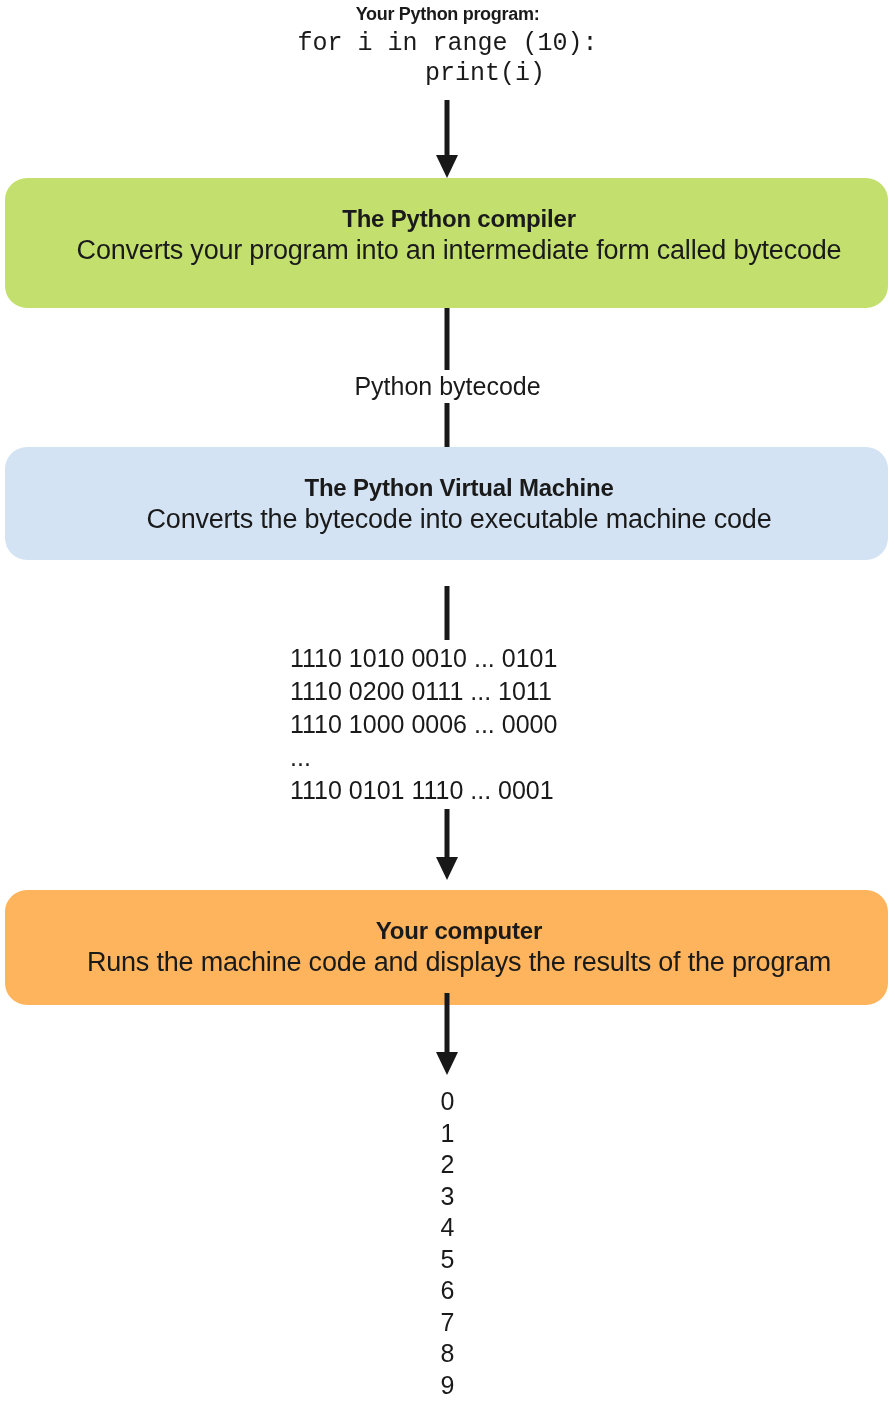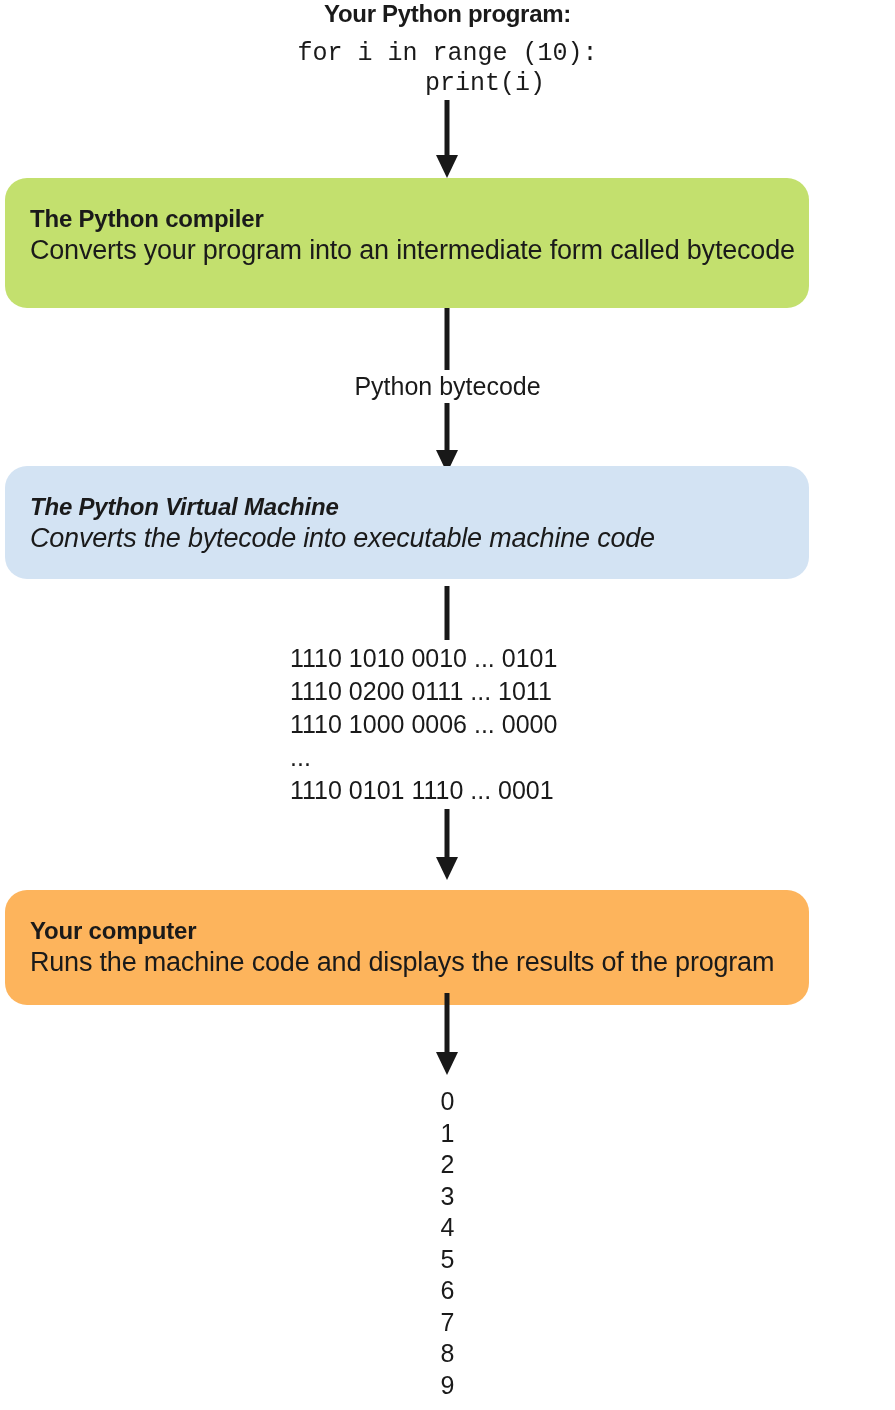--- a/index.html
+++ b/index.html
@@ -19,34 +19,34 @@
   
   #program-block {
     position: absolute;
     left: 0;
     top: 0;
     width: 895px;
     text-align: center;
   }
   #program-title {
     font-family: "Liberation Sans", sans-serif;
-    font-size: 24px;
+    font-size: 18px;
     font-weight: 700;
     line-height: 28px;
     letter-spacing: -0.3px;
     color: #1a1a1a;
   }
   #program-code {
     font-family: "Liberation Mono", monospace;
     font-size: 25px;
     line-height: 30px;
     white-space: pre;
     color: #1a1a1a;
     text-align: center;
-    margin-top: 11px;
+    margin-top: 1px;
   }
 
   
   .arrow {
     position: absolute;
     left: 447px;
     transform: translateX(-50%);
   }
   .arrow svg { display: block; }
 
@@ -55,42 +55,43 @@
     left: 447px;
     transform: translateX(-50%);
     width: 5px;
     background: #181818;
   }
 
   
   .stage-box {
     position: absolute;
     left: 5px;
-    width: 804px;
+    width: 883px;
     box-sizing: border-box;
     border-radius: 22px;
     padding: 26px 0 8px 25px;
+    text-align: center;
   }
   .stage-title {
     font-size: 24px;
     font-weight: 700;
     line-height: 30px;
     letter-spacing: -0.2px;
     color: #1a1a1a;
   }
   .stage-desc {
     font-size: 27px;
     font-weight: 400;
     line-height: 32px;
     letter-spacing: -0.2px;
     color: #1a1a1a;
   }
 
   #box-compiler { top: 178px; height: 130px; }
-  #box-vm       { top: 466px; height: 113px; font-style: italic; }
+  #box-vm       { top: 447px; height: 113px; }
   #box-computer { top: 878px; height: 115px; }
 
   
   #bytecode-label {
     position: absolute;
     left: 0;
     top: 370px;
     width: 895px;
     text-align: center;
     font-size: 25px;

